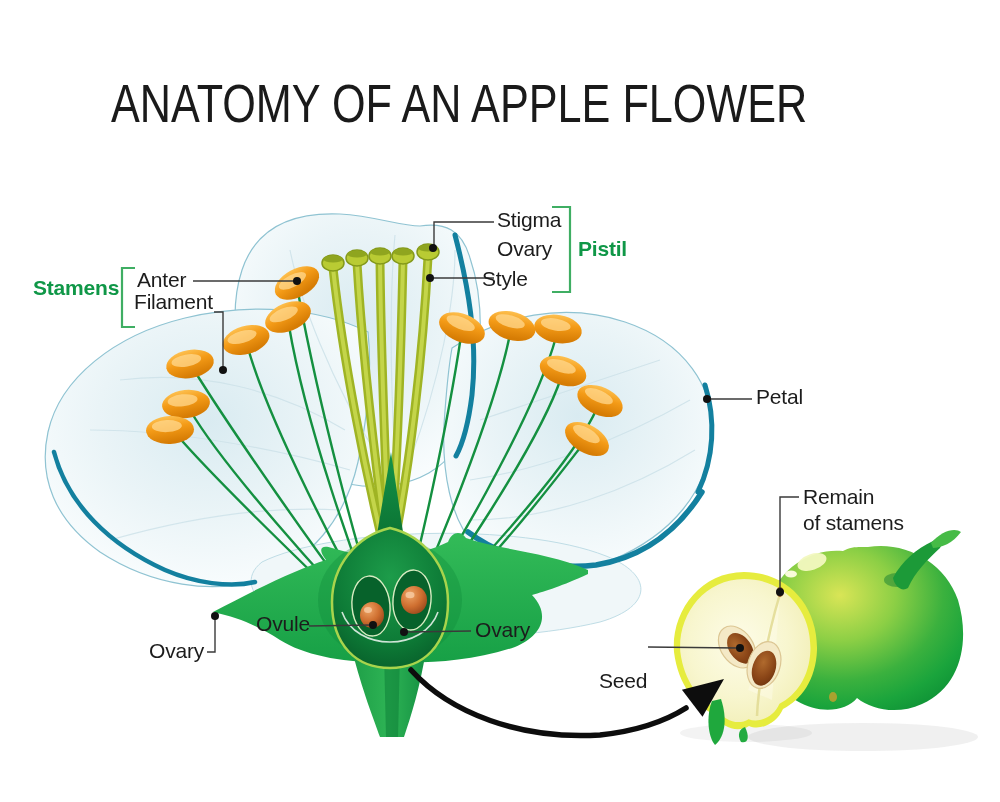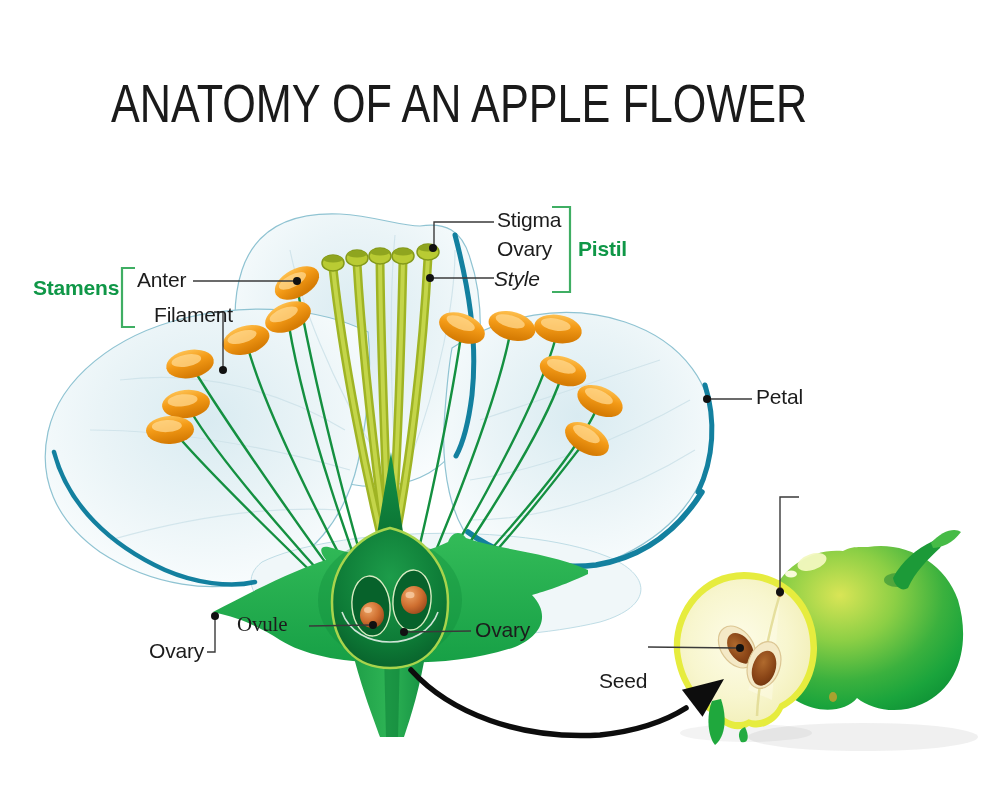--- a/index.html
+++ b/index.html
@@ -315,27 +315,31 @@
       <path d="M135,268 L122,268 L122,327 L135,327"></path>
     </g>
   </svg>
 
   <div id="title-wrap">
     <span class="t">ANATOMY OF AN APPLE FLOWER</span>
   </div>
 
   <div class="lbl" style="left:497px;top:209px;">Stigma</div>
   <div class="lbl" style="left:497px;top:238px;">Ovary</div>
-  <div class="lbl" style="left:494px;top:268px;font-style:italic;">Style</div>
+  <div class="lbl" style="left:482px;top:268px;">Style</div>
   <div class="lbl green-label" style="left:578px;top:238px;">Pistil</div>
 
   <div class="lbl" style="left:137px;top:269px;">Anter</div>
-  <div class="lbl" style="left:134px;top:304px;margin-left:20px;">Filament</div>
+  <div class="lbl" style="left:134px;top:291px;">Filament</div>
   <div class="lbl green-label" style="left:33px;top:277px;">Stamens</div>
 
   <div class="lbl" style="left:756px;top:386px;">Petal</div>
   <div class="lbl" style="left:149px;top:640px;">Ovary</div>
-  <div class="lbl" style="left:237px;top:613px;font-family:Liberation Serif, serif;">Ovule</div>
+  <div class="lbl" style="left:256px;top:613px;">Ovule</div>
   <div class="lbl" style="left:475px;top:619px;">Ovary</div>
   <div class="lbl" style="left:599px;top:634px;margin-top:36px;">Seed</div>
 
+  <div class="lbl two-line" style="left:803px;top:484px;">
+    <div>Remain</div>
+    <div>of stamens</div>
+  </div>
 
 </div>
 
 </body></html>

